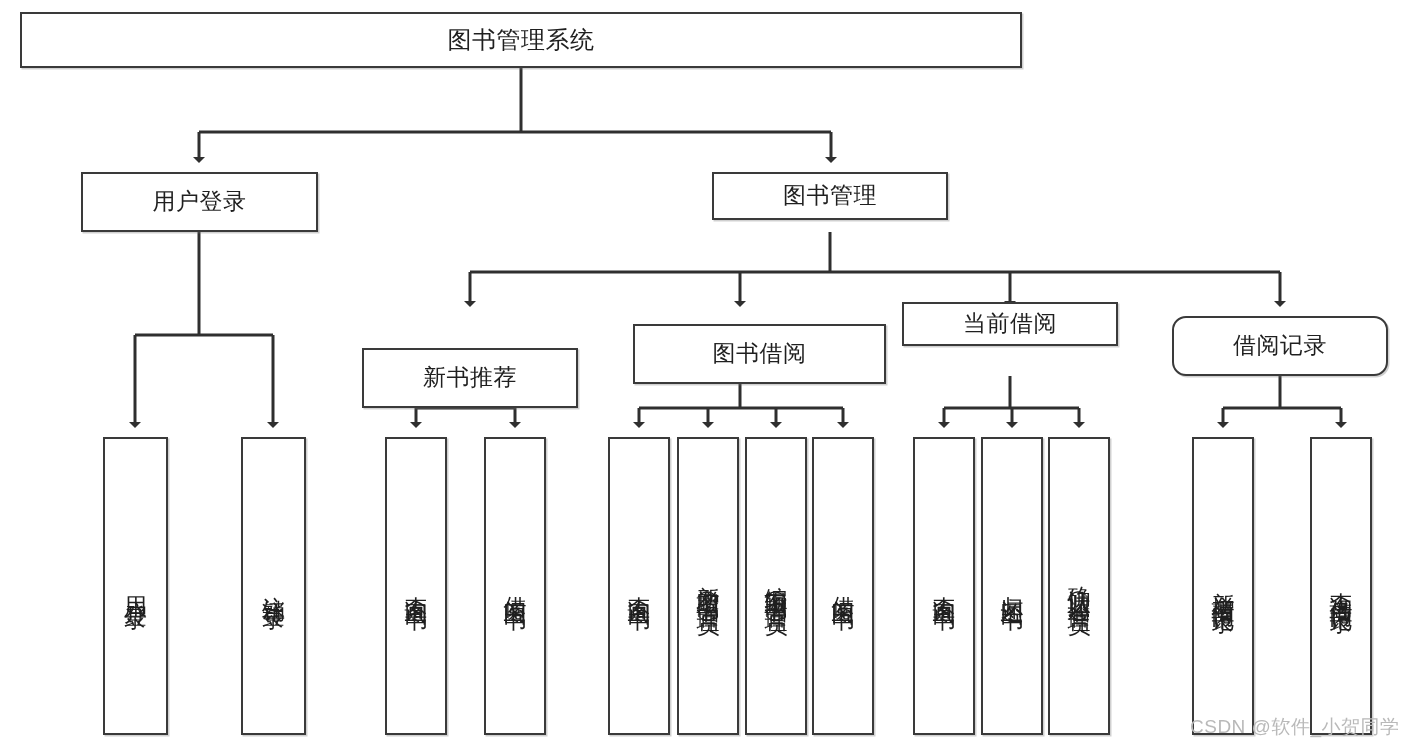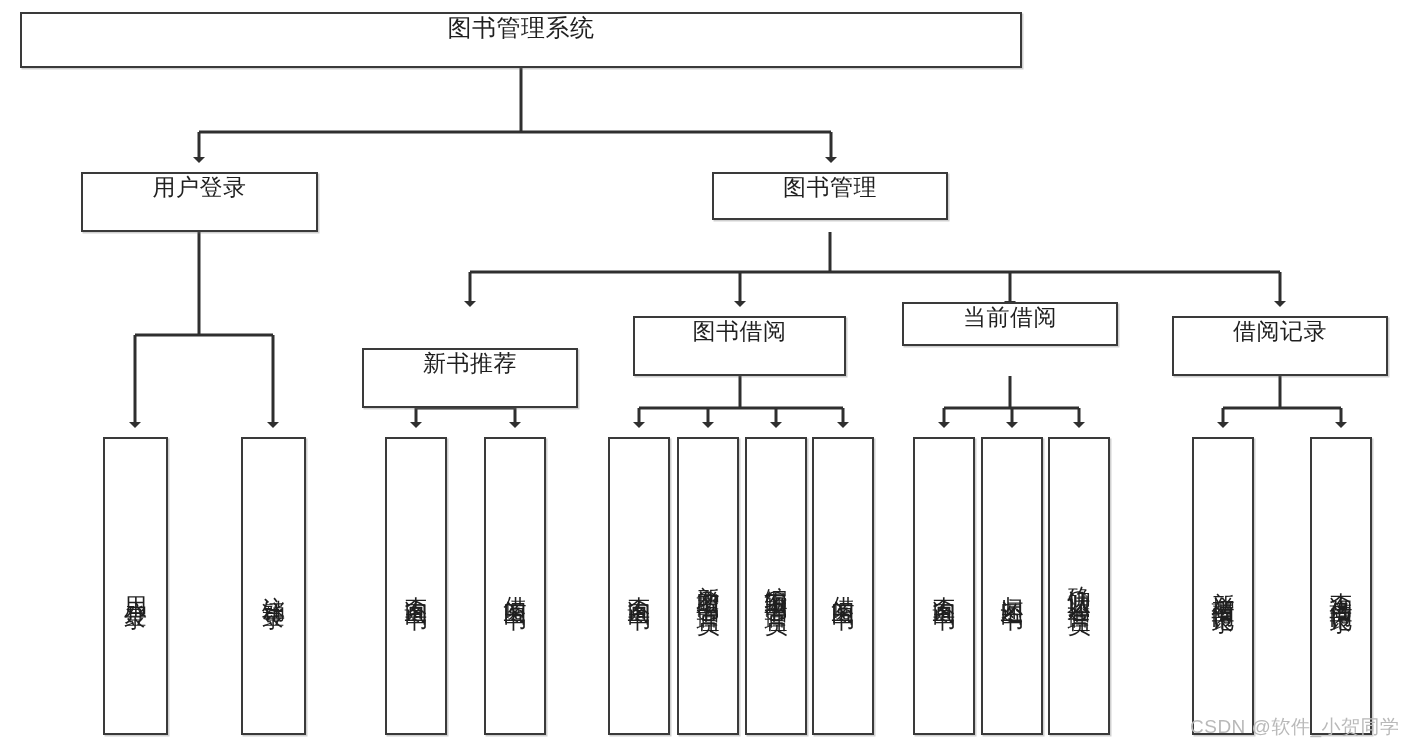--- a/index.html
+++ b/index.html
@@ -24,20 +24,21 @@
     width: 1405px;
     height: 747px;
     pointer-events: none;
   }
   .node {
     position: absolute;
     box-sizing: border-box;
     border: 2.5px solid #3a3a3a;
     background: #ffffff;
     display: flex;
+    align-items: center;
     justify-content: center;
     color: #1f1f1f;
     box-shadow: 1.5px 1.5px 0 rgba(120,120,120,0.35);
   }
   .node .label {
     color: #1f1f1f;
     line-height: 1.18;
     text-align: center;
     letter-spacing: 0.5px;
   }
@@ -130,27 +131,27 @@
   <div class="node h" style="left:81px; top:172px; width:237px; height:60px;">
     <span class="label">用户登录</span>
   </div>
   <div class="node h" style="left:712px; top:172px; width:236px; height:48px;">
     <span class="label">图书管理</span>
   </div>
 
   <div class="node h" style="left:362px; top:316px; width:216px; height:60px;margin-top:32px;">
     <span class="label">新书推荐</span>
   </div>
-  <div class="node h" style="left:633px; top:316px; width:213px; height:60px;">
+  <div class="node h" style="left:633px; top:324px; width:253px; height:60px;">
     <span class="label">图书借阅</span>
   </div>
   <div class="node h" style="left:902px; top:302px; width:216px; height:44px;">
     <span class="label">当前借阅</span>
   </div>
-  <div class="node h" style="left:1172px; top:316px; width:216px; height:60px;">
+  <div class="node h" style="left:1172px; top:316px; width:216px; height:60px;border-radius:14px;">
     <span class="label">借阅记录</span>
   </div>
 
   <div class="node v" style="left:103px; top:437px; width:65px; height:298px;">
     <span class="label">用户登录</span>
   </div>
   <div class="node v" style="left:241px; top:437px; width:65px; height:298px;">
     <span class="label">注销登录</span>
   </div>
 

